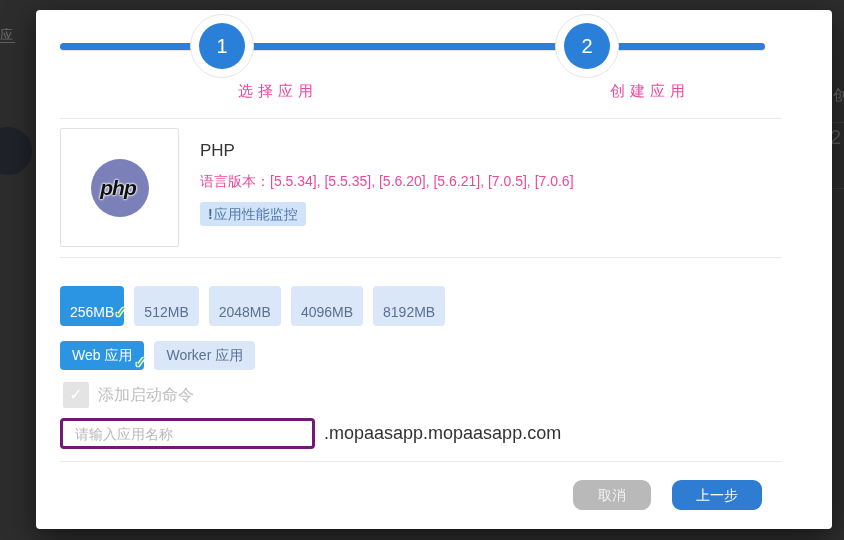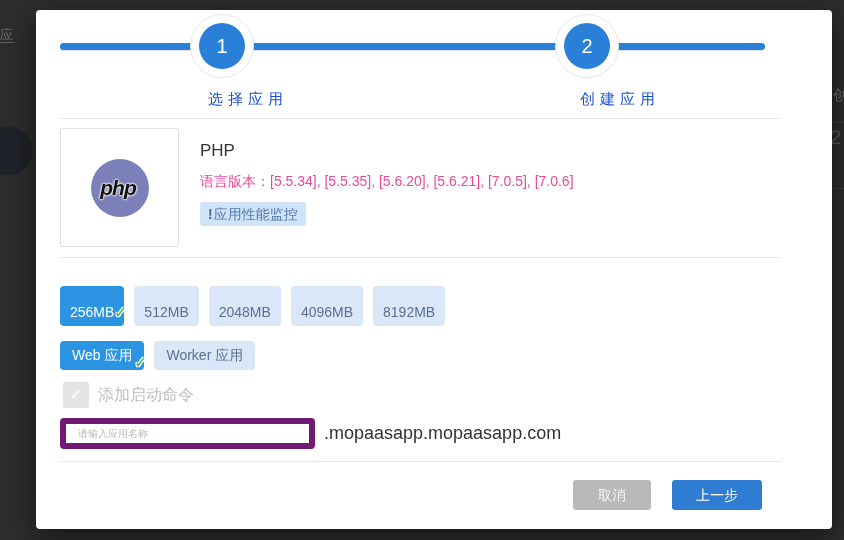--- a/index.html
+++ b/index.html
@@ -43,22 +43,22 @@
     position: absolute; top: 4px; width: 64px; height: 64px; border-radius: 50%;
     background: #fff; border: 1px solid #e6e6e6;
     display: flex; align-items: center; justify-content: center;
   }
   .ring-1 { left: 154px; } .ring-2 { left: 519px; }
   .step-circle {
     width: 46px; height: 46px; border-radius: 50%; background: #2a80d8;
     color: #fff; font-size: 20px; text-align: center; line-height: 46px;
   }
   .step-label {
-    position: absolute; top: 80px; width: 140px; text-align: center;
-    color: #1d4ed8; font-size: 15px; letter-spacing: 5px; white-space: nowrap;
+    position: absolute; top: 72px; width: 140px; text-align: right;
+    color: #ec4899; font-size: 15px; letter-spacing: 5px; white-space: nowrap;
   }
   .label-1 { left: 142px; } .label-2 { left: 514px; }
 
   .hr { position: absolute; left: 24px; width: 721px; border-top: 1px solid #e9e9e9; }
   .hr1 { top: 108px; } .hr2 { top: 247px; } .hr3 { top: 451px; }
 
   
   .app-card {
     position: absolute; left: 24px; top: 118px; width: 119px; height: 119px;
     border: 1px solid #e0e0e0; border-radius: 2px; background: #fff;
@@ -104,34 +104,34 @@
   .checkbox {
     width: 26px; height: 26px; background: #e4e4e4; border-radius: 2px;
     color: #fff; font-size: 16px; font-weight: bold;
     text-align: center; line-height: 26px; cursor: pointer;
   }
   .startup-label { margin-left: 9px; color: #bdbdbd; font-size: 16px; }
 
   
   .name-row { position: absolute; left: 24px; top: 408px; display: flex; align-items: center; }
   .name-input {
-    width: 255px; height: 31px; border: 6px solid #701a75; border-radius: 4px;
-    font-size: 10px; padding: 0 12px; color: #333; outline: none;
+    width: 255px; height: 31px; border: 3px solid #701a75; border-radius: 4px;
+    font-size: 14px; padding: 0 12px; color: #333; outline: none;
     font-family: "Liberation Sans", "DejaVu Sans", sans-serif;
   }
   .name-input::placeholder { color: #b9b9b9; }
   .domain-suffix { margin-left: 9px; font-size: 18px; color: #333; }
 
   
   .footer {
     position: absolute; left: 24px; top: 470px; width: 702px;
     display: flex; justify-content: flex-end; gap: 21px;
   }
   .btn {
-    height: 30px; line-height: 30px; border-radius: 3px; border: none;
+    height: 30px; line-height: 30px; border-radius: 9px; border: none;
     font-size: 14px; text-align: center; cursor: pointer; white-space: nowrap;
     font-family: "Liberation Sans", "DejaVu Sans", sans-serif;
   }
   .btn-cancel { background: #b9b9b9; color: #f4f4f4; padding: 0 25px; }
   .btn-blue   { background: #2e7dd2; color: #ffffff; }
   .btn-prev   { padding: 0 24px; }
   .btn-create { padding: 0 25px; }
 </style>
 </head>
 <body>

